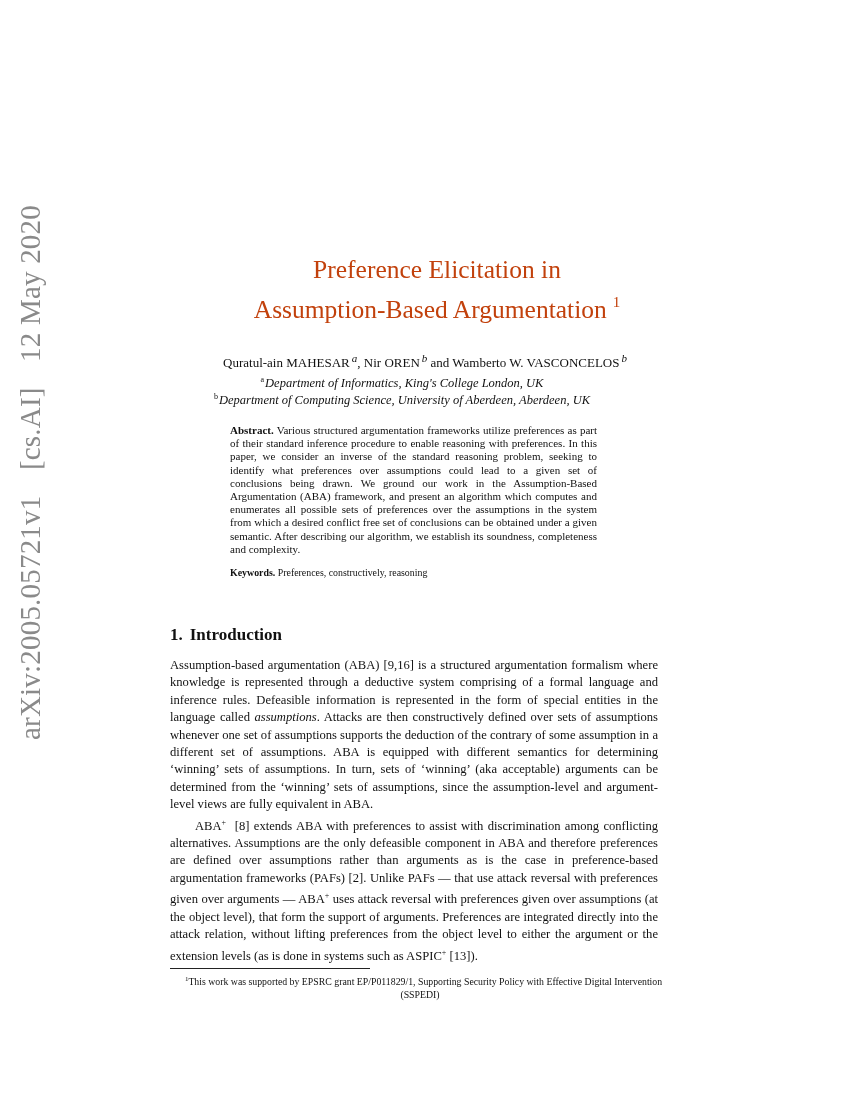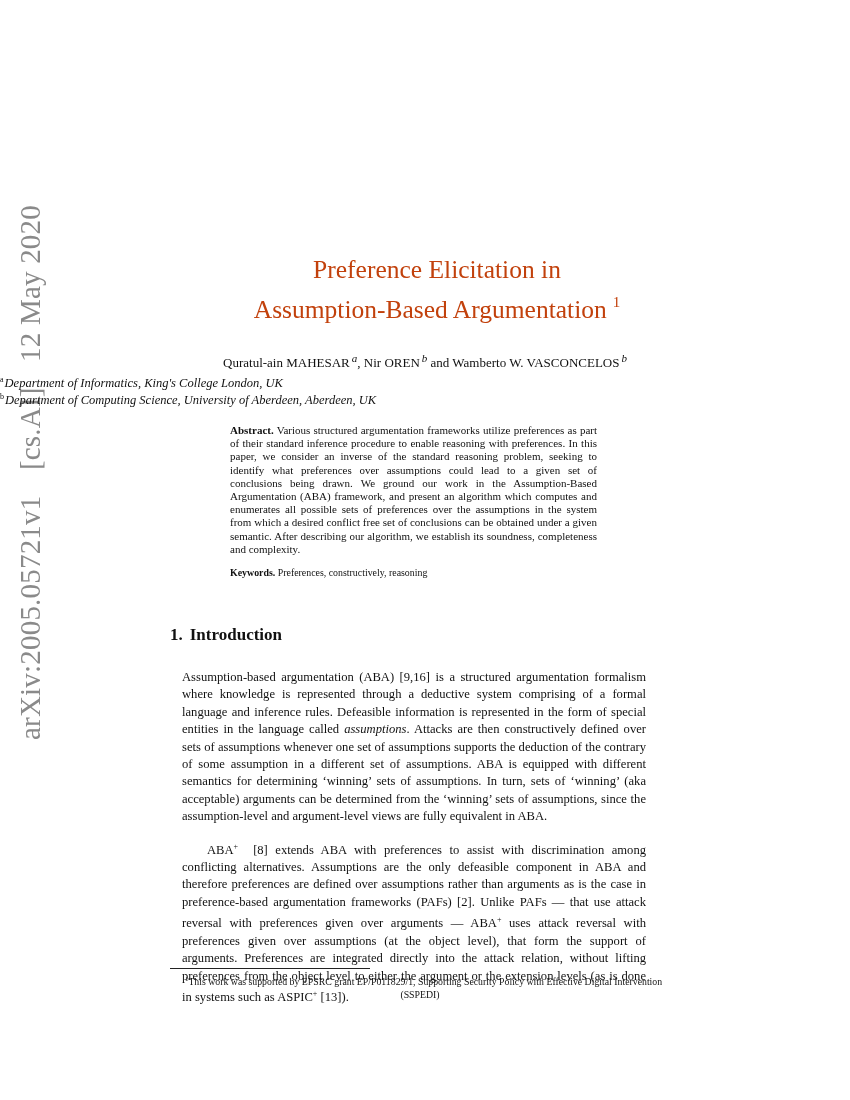--- a/index.html
+++ b/index.html
@@ -46,22 +46,23 @@
       left: 0;
       width: 850px;
       top: 350px;
       text-align: center;
       font-size: 13px;
       line-height: 17px;
     }
     .authors sup { font-style: italic; font-size: 11px; vertical-align: 5px; margin-left: 2px; }
     .affil {
       position: absolute;
-      left: 0;
+      left: 7px;
       width: 790px;
+      text-align: center;
       font-size: 12.5px;
       font-style: italic;
       line-height: 16px;
     }
     .affil sup { font-style: normal; font-size: 8px; vertical-align: 5px; margin-right: 1px; }
     .affil-a { top: 372px; }
     .affil-b { top: 389px; }
     .abstract {
       position: absolute;
       left: 230px;
@@ -91,21 +92,21 @@
     .section-heading .num { margin-right: 7px; }
     .body-text {
       position: absolute;
       left: 170px;
       width: 488px;
       top: 657px;
       font-size: 12.6px;
       line-height: 17.4px;
       text-align: justify;
     }
-    .body-text p { margin: 12px; }
+    .body-text p { margin: 0; }
     .body-text p.indent { text-indent: 25px; }
     .body-text sup { font-size: 8px; vertical-align: 5px; }
     .footnote-rule {
       position: absolute;
       left: 170px;
       top: 968px;
       width: 200px;
       height: 0;
       border-top: 1px solid #222;
     }

